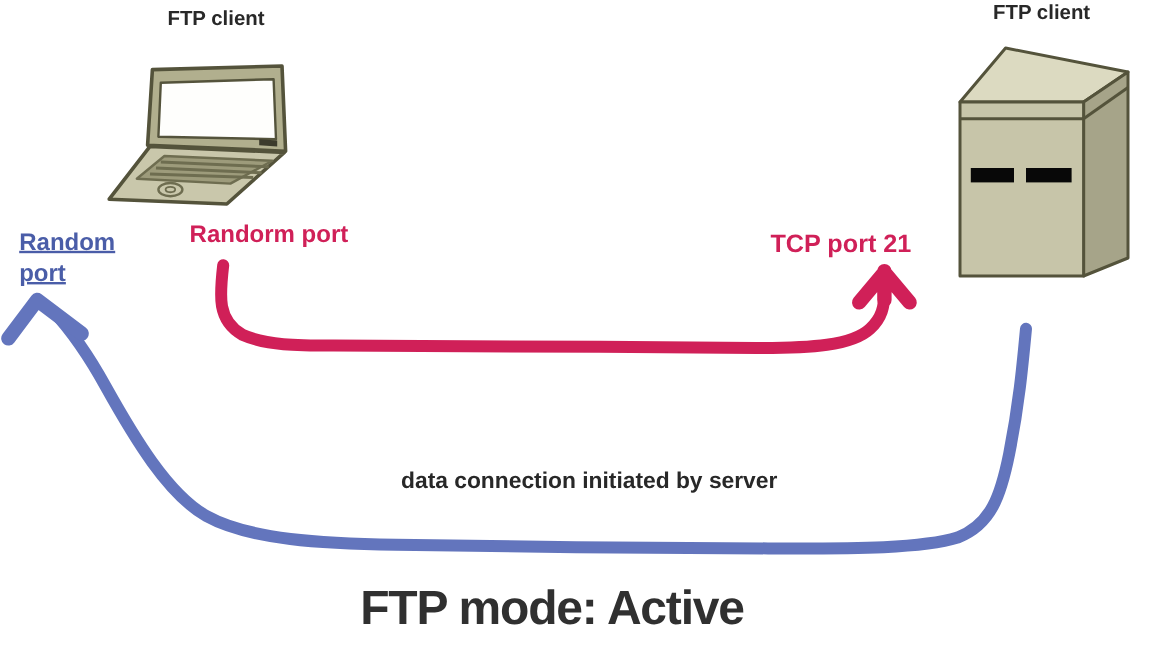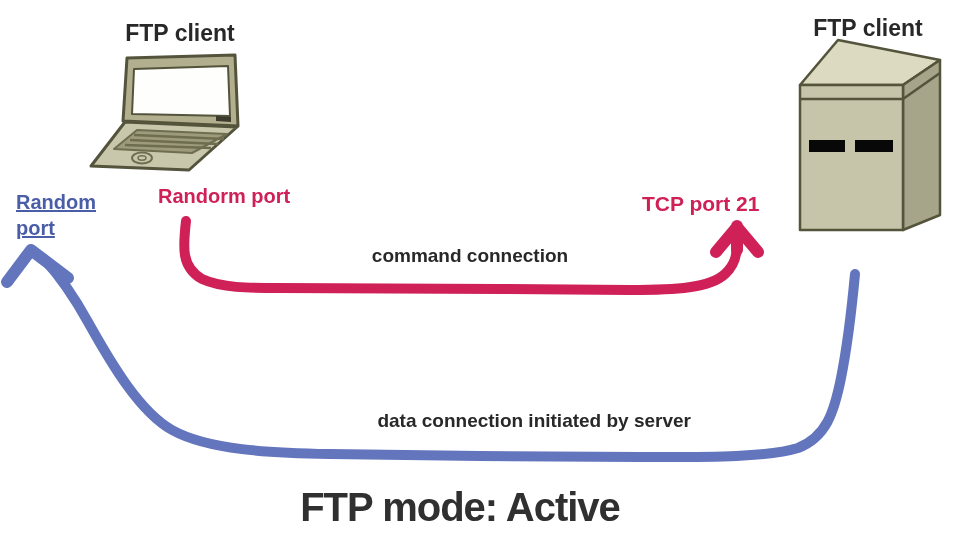--- a/index.html
+++ b/index.html
@@ -1,34 +1,34 @@
 <!DOCTYPE html>
 <html style="--red: #d02058; --blue_arrow: #6375bd; --blue_text: #4a5da8; --text_dark: #282828; --device_body: #c7c5a9;"><head>
 <meta charset="utf-8">
 <style>
   html,body{margin:0;padding:0;background:#ffffff;}
   .stage{
     position:relative;width:960px;height:541px;background:#ffffff;overflow:hidden;
     font-family:"Liberation Sans","DejaVu Sans",sans-serif;
   }
   .lbl{position:absolute;font-weight:bold;white-space:nowrap;}
-  .device-title{font-size:23px;color:var(--text_dark);text-align:center;width:150px;margin-top:14px;}
+  .device-title{font-size:17px;color:var(--text_dark);text-align:center;width:150px;}
   .client-title{left:105px;top:6px;}
   .server-title{left:793px;top:1px;}
   .blue-text{color:var(--blue_text);text-decoration:underline;}
   .red-text{color:var(--red);}
   .black-text{color:var(--text_dark);}
   .client-blue-port{left:16px;top:189px;width:105px;font-size:20px;line-height:1.3;white-space:normal;}
   .client-red-port{left:158px;top:185px;font-size:20px;}
   .server-red-port{left:630px;top:192px;font-size:21px;margin-left:12px;}
   .server-blue-port{left:806px;top:232px;width:140px;font-size:21px;text-align:center;}
   .conn-label{font-size:19px;text-align:center;}
   .cmd-line1{left:320px;top:245px;width:300px;}
   .cmd-line2{left:312px;top:296px;width:300px;}
-  .data-line{left:291px;top:410px;width:400px;text-align:right;}
+  .data-line{left:291px;top:391px;width:400px;}
   .main-title{
     left:230px;top:485px;width:460px;text-align:center;
     font-size:40px;letter-spacing:-1px;color:#303030;
   }
   .icon-svg{position:absolute;}
   .laptop-pos{left:85px;top:48px;}
   .server-pos{left:793px;top:33px;}
   .arrows{position:absolute;left:0;top:0;width:960px;height:541px;pointer-events:none;}
 </style>
 </head>
@@ -63,21 +63,20 @@
       <line x1="110" y1="66" x2="147" y2="40"></line>
       <rect x="16" y="107" width="36" height="12" fill="#080808" stroke="none"></rect>
       <rect x="62" y="107" width="38" height="12" fill="#080808" stroke="none"></rect>
     </g>
   </svg>
 
   <div class="lbl blue-text client-blue-port">Random port</div>
   <div class="lbl red-text client-red-port">Randorm port</div>
   <div class="lbl red-text server-red-port">TCP port 21</div>
 
-  <div class="lbl black-text conn-label cmd-line1">command connection</div>
   <div class="lbl black-text conn-label data-line">data connection initiated by server</div>
 
   <svg class="arrows" viewBox="0 0 960 541" aria-hidden="true">
     <path d="M186,221 C183,247 181,267 202,279 C222,288 248,288 278,288 L500,289 L630,290 C676,290 710,288 725,274 C735,265 737,255 737,244" fill="none" stroke-width="10" stroke-linecap="round" stroke="#d02058"></path>
     <path d="M737,227 L716,252 M737,227 L758,252 M737,226 L737,250" fill="none" stroke-width="12" stroke-linecap="round" stroke="#d02058"></path>
     <path d="M855,274 C852,306 849,338 841,378 C834,413 826,437 798,448 C766,458 700,457 640,457 L480,456 L330,454 C270,453 208,450 172,430 C140,412 112,365 88,322 C72,293 56,272 44,259" fill="none" stroke-width="10" stroke-linecap="round" stroke="#6375bd"></path>
     <path d="M31,250 L7,282 M31,250 L68,278" fill="none" stroke-width="12" stroke-linecap="round" stroke="#6375bd"></path>
   </svg>
 
   <div class="lbl main-title">FTP mode: Active</div>

